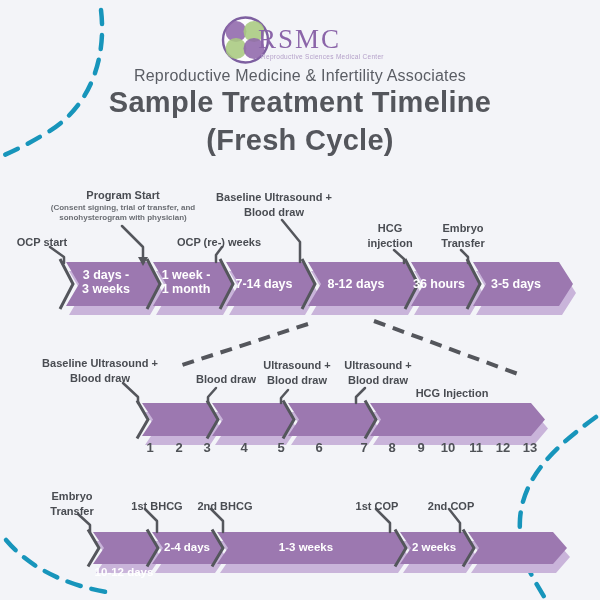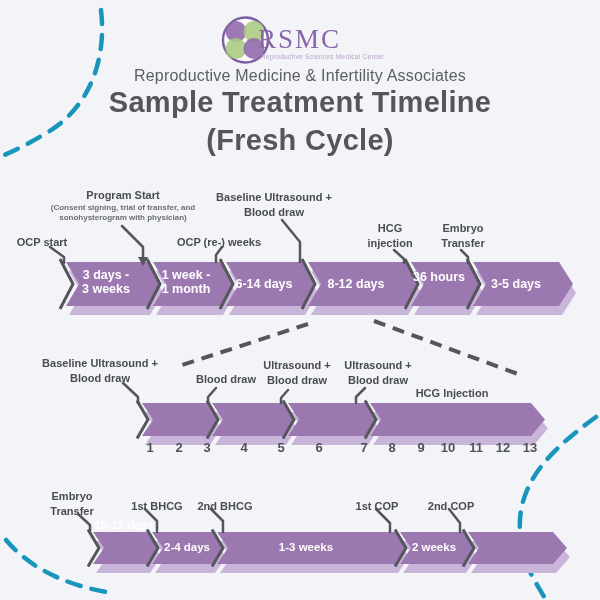--- a/index.html
+++ b/index.html
@@ -174,26 +174,26 @@
 
     <div class="seg-text" style="left:106px;top:268px">
       <div>3 days -</div>
       <div>3 weeks</div>
     </div>
     <div class="seg-text" style="left:186px;top:268px">
       <div>1 week -</div>
       <div>1 month</div>
     </div>
     <div class="seg-text" style="left:264px;top:277px">
-      <div>6-14 days</div>
+      <div>7-14 days</div>
     </div>
     <div class="seg-text" style="left:356px;top:277px">
       <div>8-12 days</div>
     </div>
-    <div class="seg-text" style="left:439px;top:270px">
+    <div class="seg-text" style="left:439px;top:277px">
       <div>36 hours</div>
     </div>
     <div class="seg-text" style="left:516px;top:277px">
       <div>3-5 days</div>
     </div>
 
     <div class="lbl" style="left:100px;top:356px">
       <div>Baseline Ultrasound +</div>
       <div>Blood draw</div>
     </div>
@@ -236,21 +236,21 @@
     <div class="lbl" style="left:225px;top:499px">
       <div>2nd BHCG</div>
     </div>
     <div class="lbl" style="left:377px;top:499px">
       <div>1st COP</div>
     </div>
     <div class="lbl" style="left:451px;top:499px">
       <div>2nd COP</div>
     </div>
 
-    <div class="seg-text small" style="left:124px;top:519px">
+    <div class="seg-text small" style="left:124px;top:566px">
       <div>10-12 days</div>
     </div>
     <div class="seg-text small" style="left:187px;top:541px">
       <div>2-4 days</div>
     </div>
     <div class="seg-text small" style="left:306px;top:541px">
       <div>1-3 weeks</div>
     </div>
     <div class="seg-text small" style="left:434px;top:541px">
       <div>2 weeks</div>

